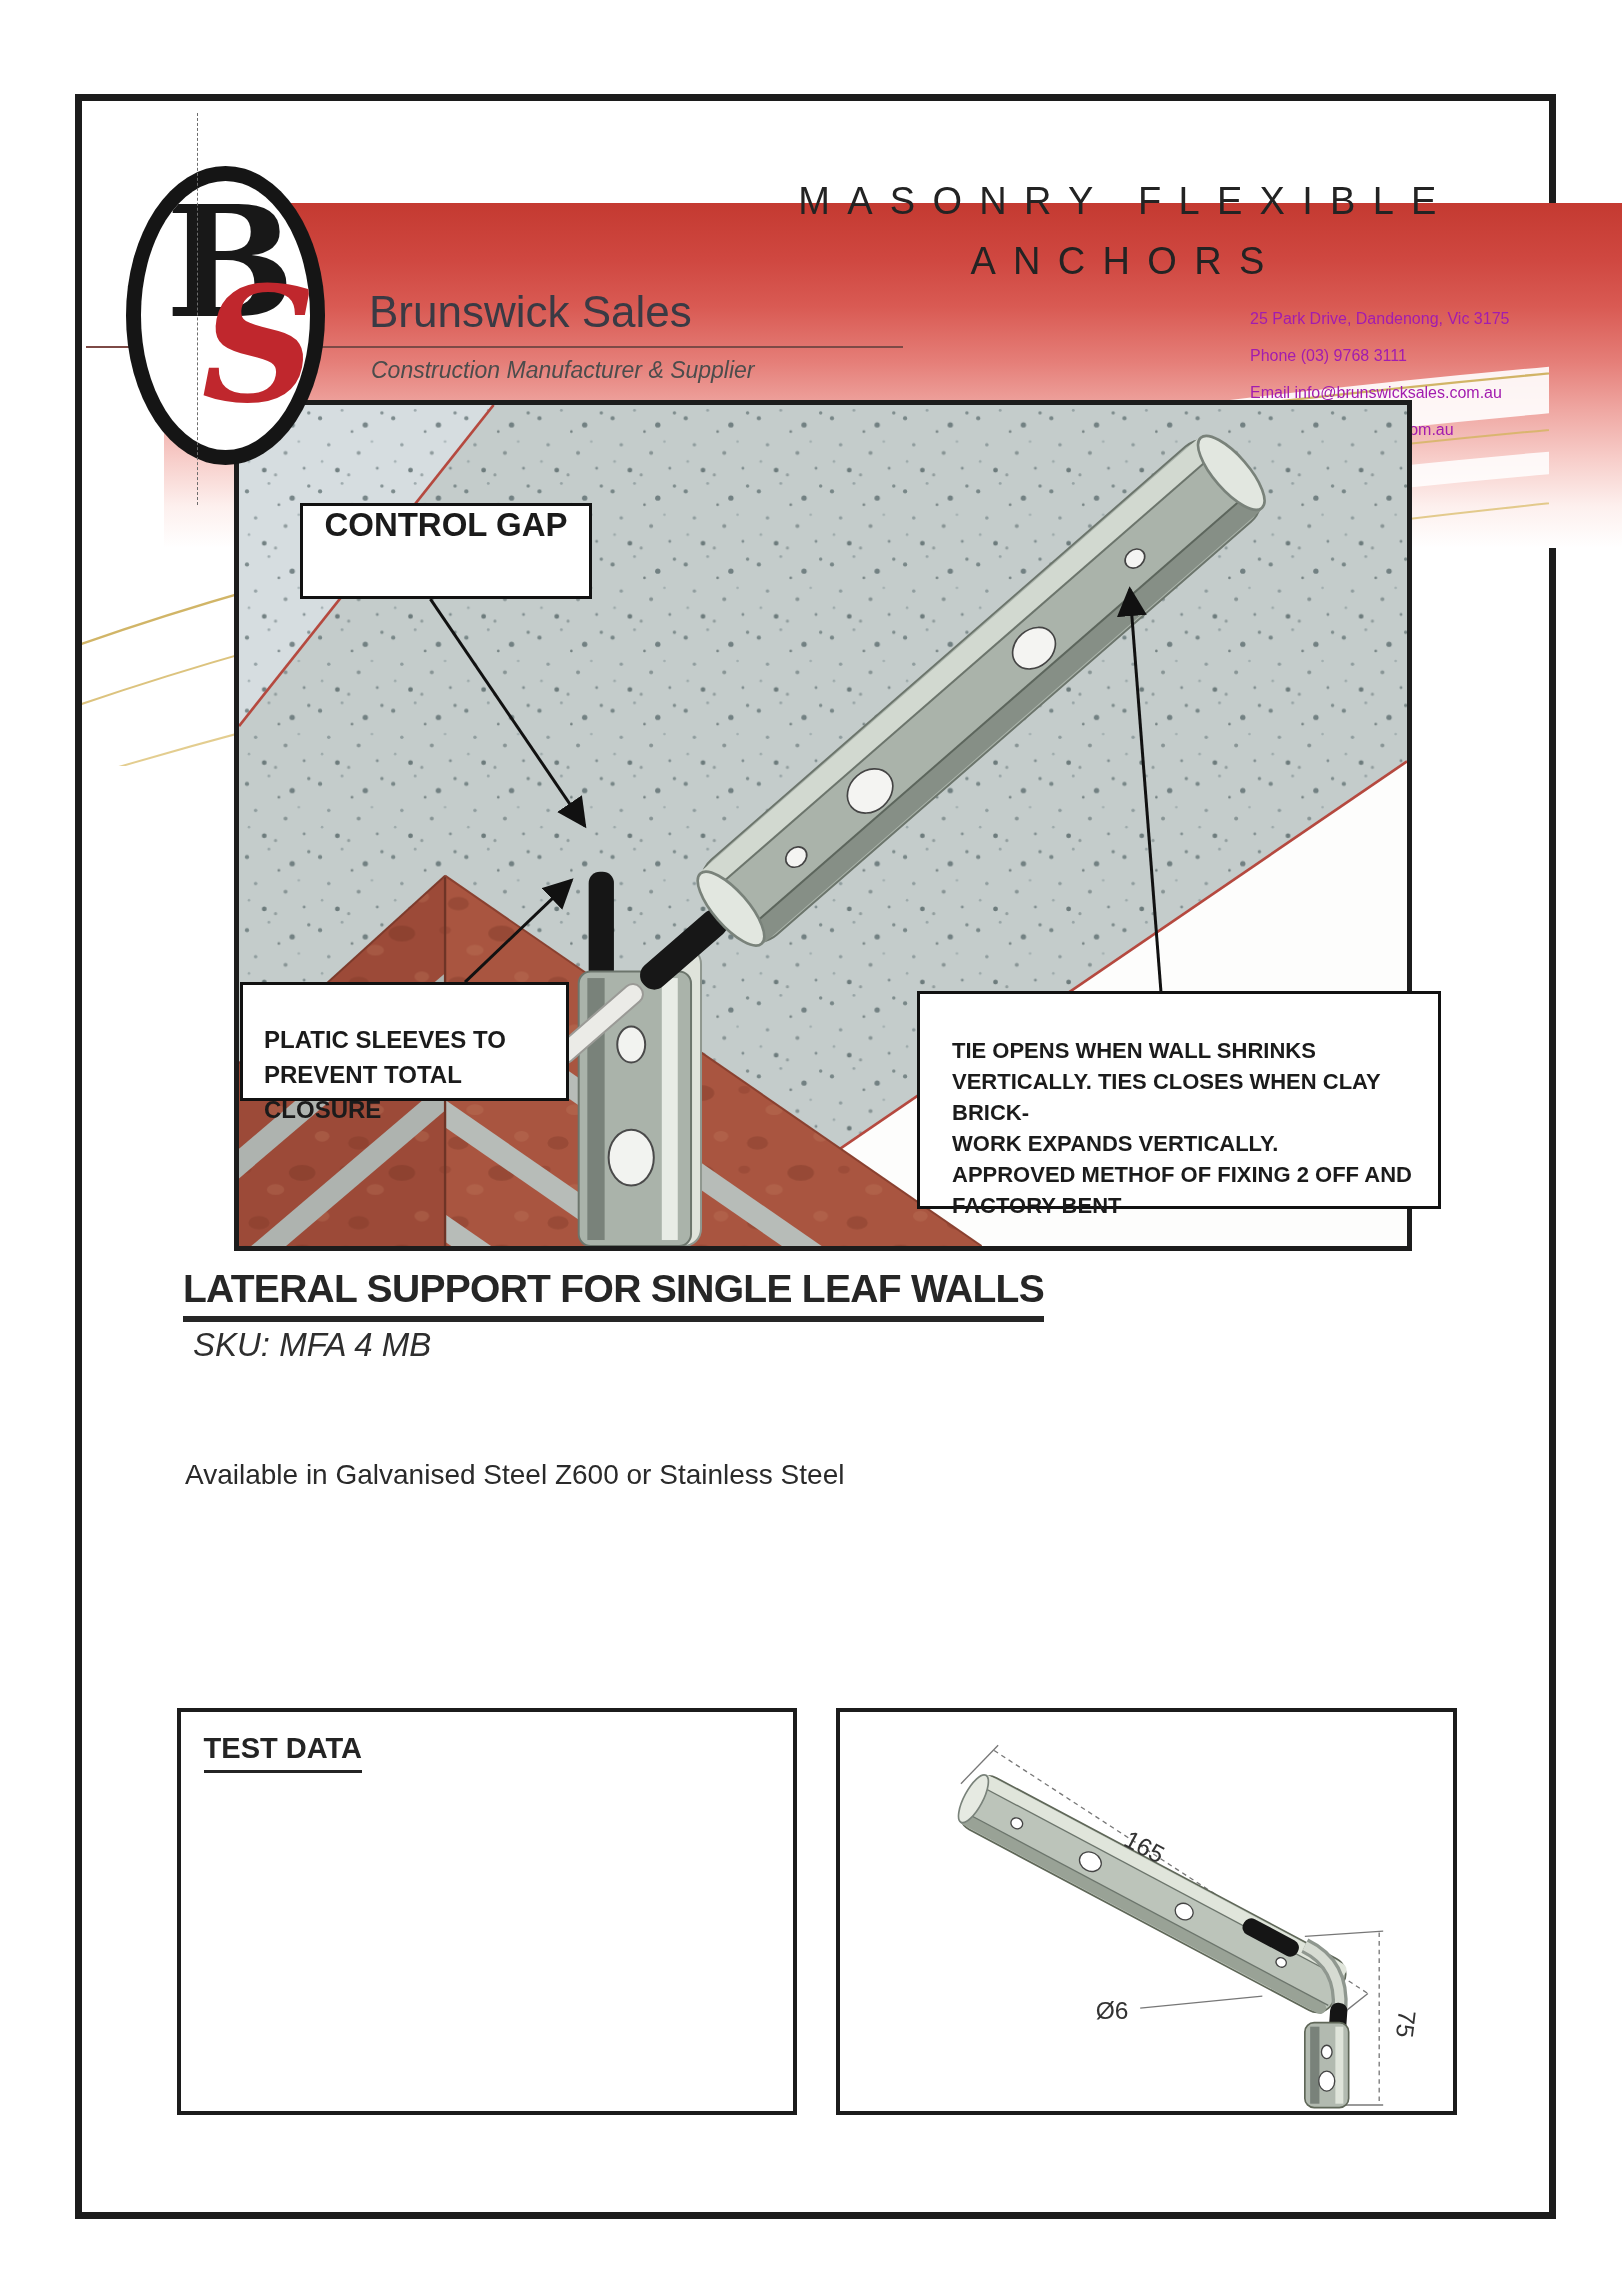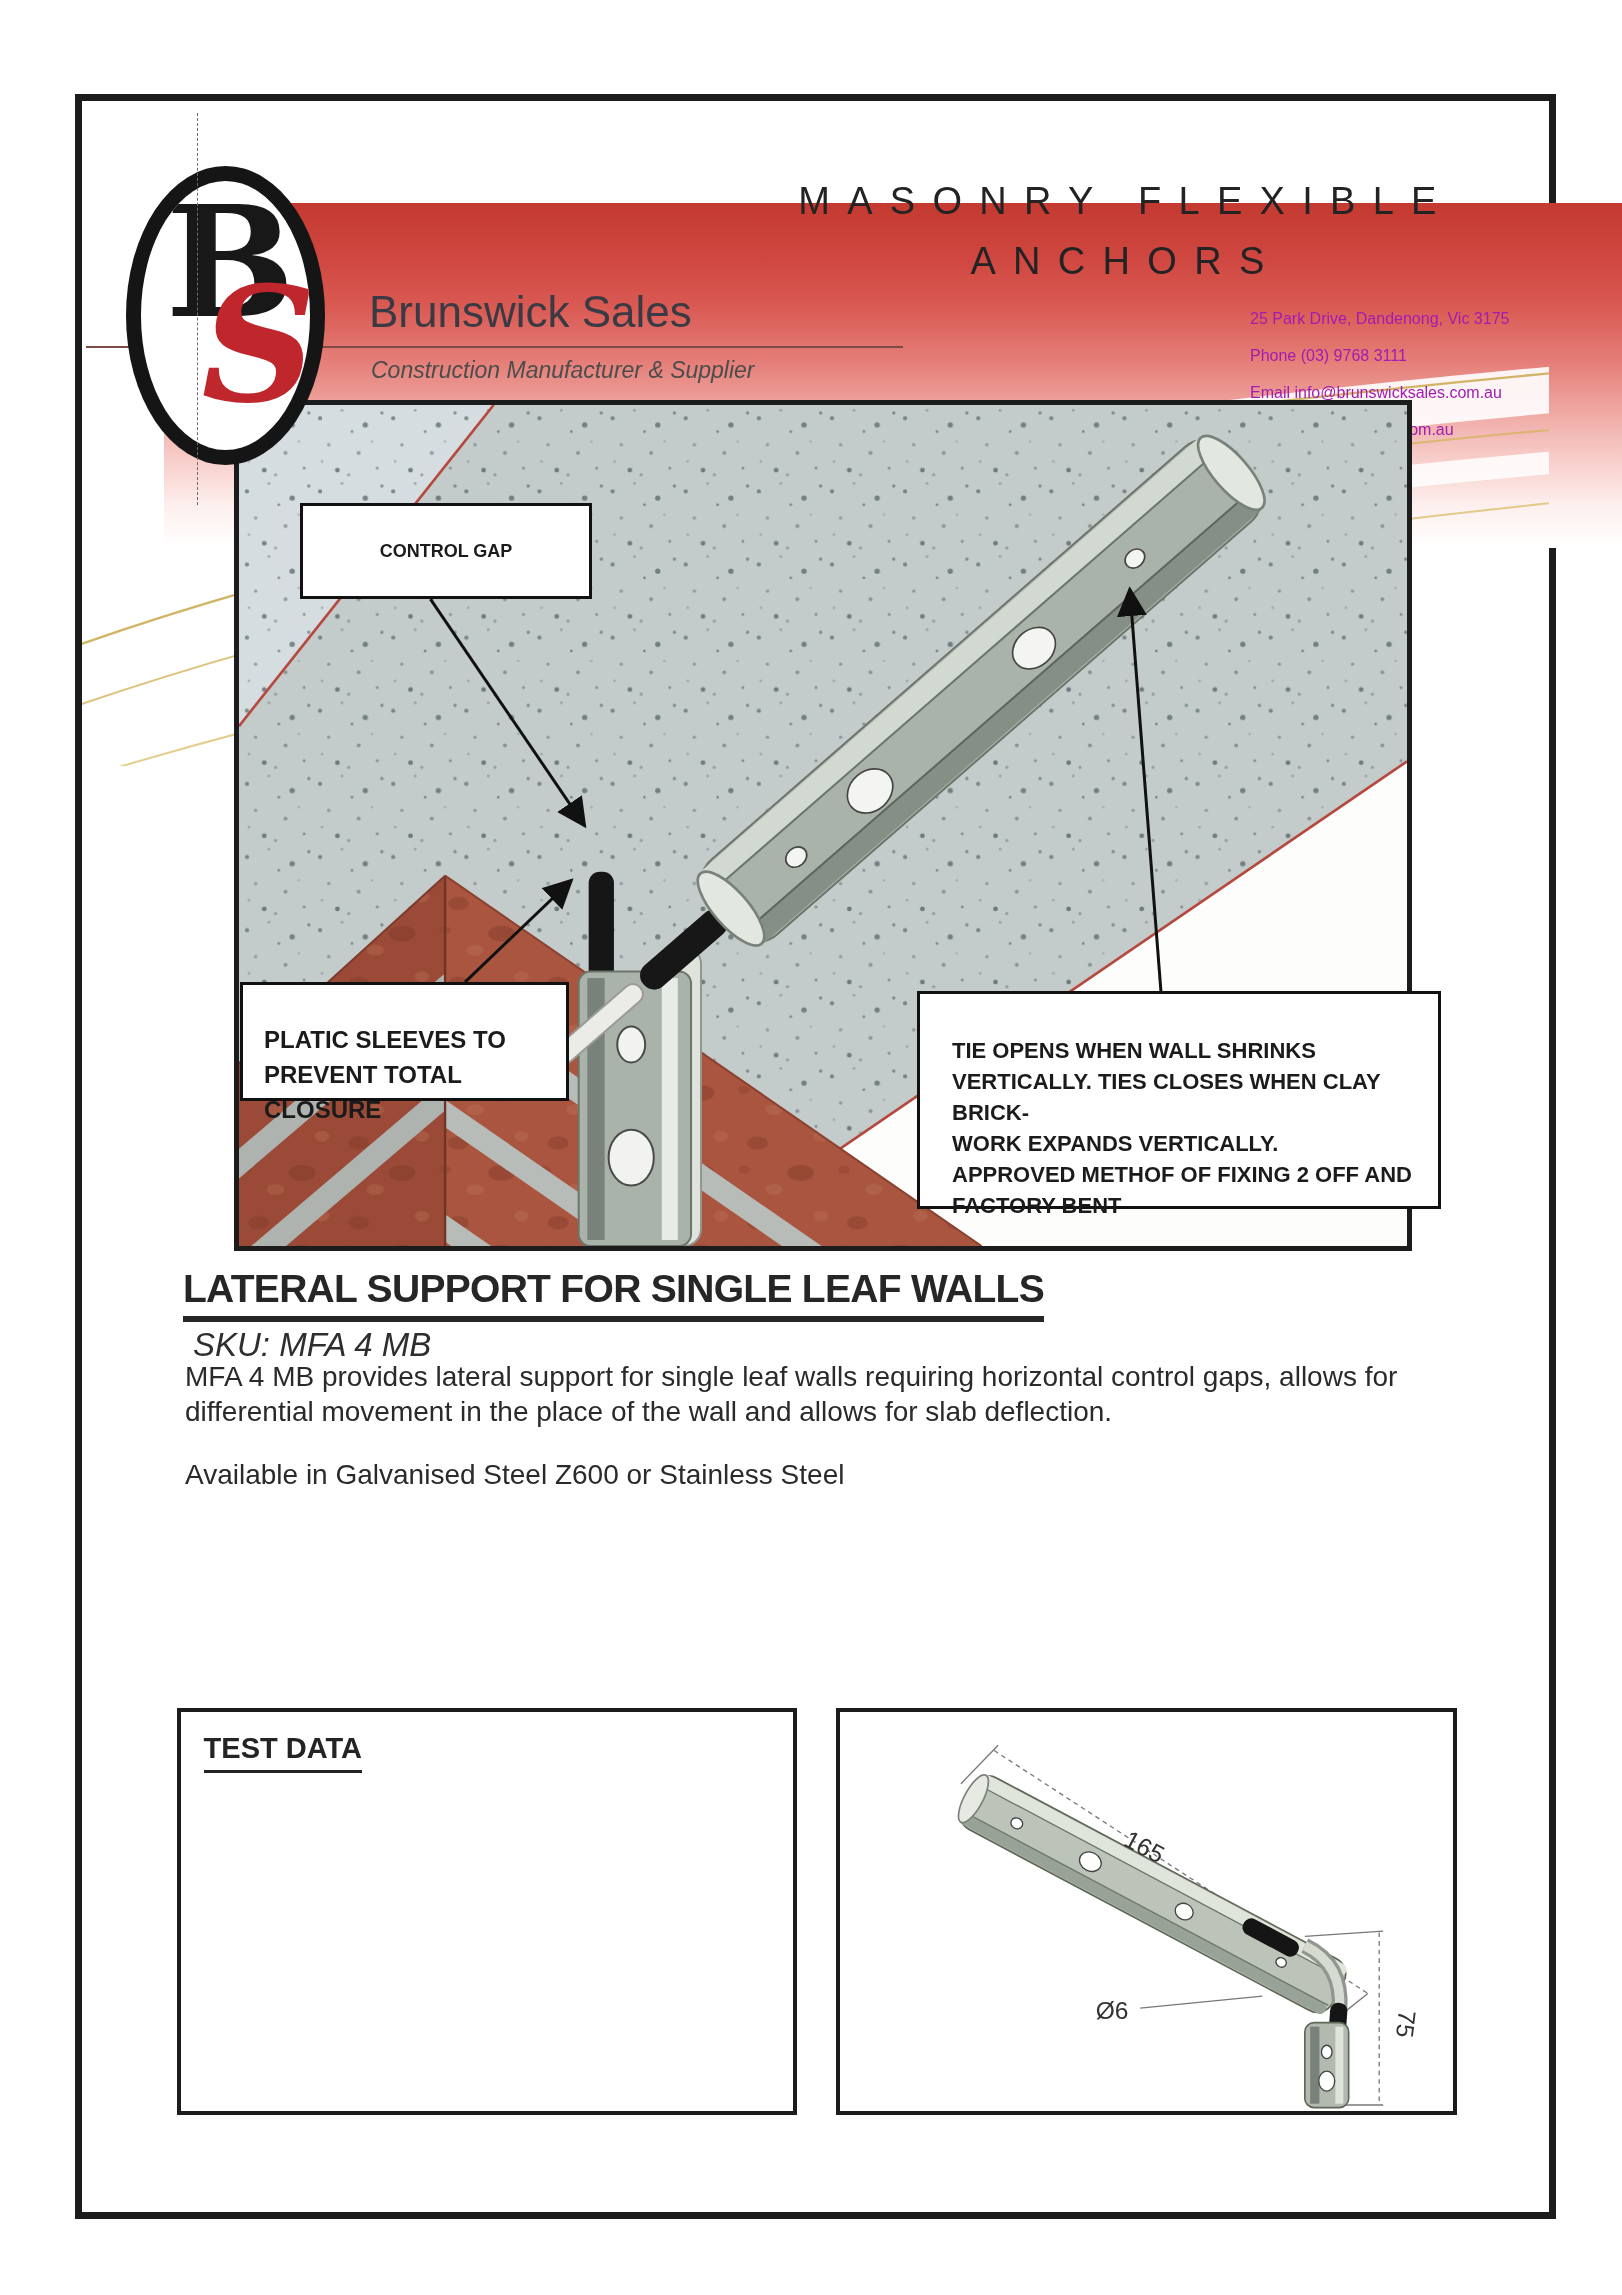--- a/index.html
+++ b/index.html
@@ -26,22 +26,22 @@
   .tagline{position:absolute;left:371px;top:357px;font-size:23px;font-style:italic;color:#4c4c4c;z-index:3;}
   .main-title{position:absolute;left:764px;top:171px;width:724px;text-align:center;
       color:#232323;font-size:38px;line-height:60px;letter-spacing:17.3px;font-weight:400;}
   .contact{position:absolute;left:1250px;top:300px;font-size:16px;color:#a21caf;line-height:37px;}
   
   .illustration{position:absolute;left:234px;top:400px;width:1178px;height:851px;
       border:5.3px solid #1c1c1c;box-sizing:border-box;background:#c7cfce;}
   .illustration svg{display:block;width:100%;height:100%;}
   .callout{position:absolute;background:#ffffff;border:3.3px solid #111111;box-sizing:border-box;
       z-index:5;font-weight:700;color:#1b1b1b;}
-  .callout-cg{left:300px;top:503px;width:292px;height:96px;display:flex;align-items:center;
-      justify-content:center;font-size:18px;}
+  .callout-cg{left:300px;top:503px;width:292px;height:96px;display:flex;align-items:flex-start;
+      justify-content:center;font-size:33px;}
   .callout-sleeves{left:240px;top:982px;width:329px;height:119px;font-size:24px;line-height:35px;
       padding:37px 0 0 21px;}
   .callout-tie{left:917px;top:991px;width:524px;height:218px;font-size:22px;line-height:31px;
       padding:41px 0 0 32px;}
   
   .prod-heading{position:absolute;left:183px;top:1267px;font-size:39px;font-weight:700;
       letter-spacing:-0.7px;color:#262626;border-bottom:6.6px solid #262626;padding-bottom:5.3px;
       display:inline-block;}
   .prod-sku{position:absolute;left:193px;top:1326px;font-size:33px;font-style:italic;color:#2e2e2e;}
   .prod-desc{position:absolute;left:185px;top:1359px;width:1295px;font-size:28px;line-height:35px;color:#2a2a2a;}
@@ -204,21 +204,20 @@
   <div class="callout callout-tie">
     <div>TIE OPENS WHEN WALL SHRINKS</div>
     <div>VERTICALLY. TIES CLOSES WHEN CLAY BRICK-</div>
     <div>WORK EXPANDS VERTICALLY.</div>
     <div>APPROVED METHOF OF FIXING 2 OFF AND</div>
     <div>FACTORY BENT</div>
   </div>
 
   <div class="prod-heading">LATERAL SUPPORT FOR SINGLE LEAF WALLS</div>
   <div class="prod-sku">SKU: MFA 4 MB</div>
-  <div class="prod-desc">MFA 4 MB provides lateral support for single leaf walls requiring horizontal control gaps, allows for differential movement in the place of the wall and allows for slab deflection.</div>
   <div class="prod-avail">Available in Galvanised Steel Z600 or Stainless Steel</div>
 
   <div class="testdata-box">
     <div class="testdata-heading">TEST DATA</div>
   </div>
 
   <div class="drawing-box">
     <svg viewBox="0 0 923 601">
       <defs>
         <marker id="dt" markerWidth="10" markerHeight="10" refX="7" refY="4" orient="auto">

